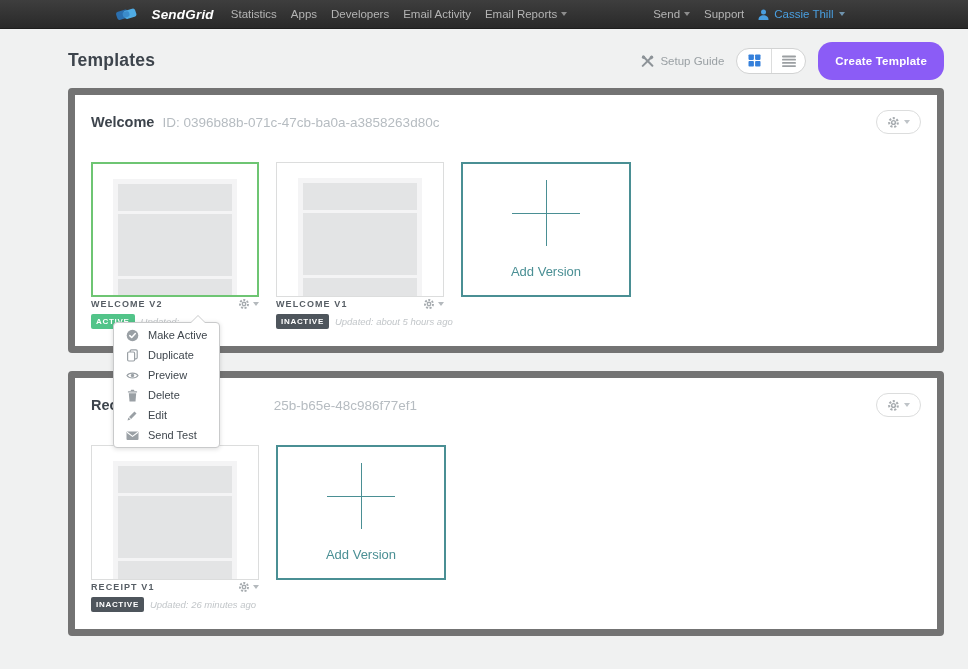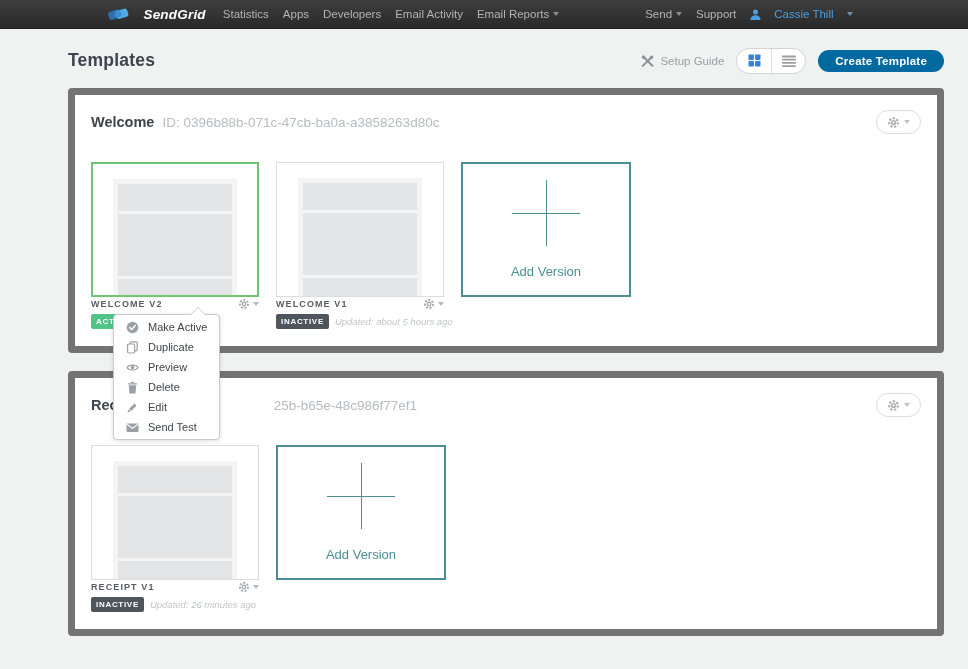--- a/index.html
+++ b/index.html
@@ -19,40 +19,40 @@
     background: linear-gradient(#3e3e3e, #292929);
     border-bottom: 1px solid #1d1d1d;
     display: flex; justify-content: center; align-items: center;
   }
   .nav-inner { display: flex; align-items: center; font-size: 11.5px; color: #b4b4b4; }
   .brand { display: flex; align-items: center; gap: 14px; margin-right: 10px; }
   .brand-text { color: #fff; font-weight: bold; font-style: italic; font-size: 13.5px; letter-spacing: .2px; }
   .nav-links, .nav-right { display: flex; align-items: flex-start; }
   .nav-links a, .nav-right a { color: #b4b4b4; padding: 0 7px; display: inline-flex; align-items: center; gap: 4px; }
   .nav-spacer { width: 72px; }
-  .nav-user { color: #4a9fe0 !important; gap: 13px !important; }
+  .nav-user { color: #4a9fe0 !important; gap: 5px !important; }
   .caret {
     display: inline-block; width: 0; height: 0;
     border-left: 3.5px solid transparent; border-right: 3.5px solid transparent;
     border-top: 4px solid #8d8d8d;
   }
   .nav-user .caret { border-top-color: #6f93ad; }
 
   
   main { width: 920px; margin: 0 auto; padding-left: 44px; }
   .page-header { display: flex; align-items: center; margin-top: 18px; height: 27px; }
   h1.page-title { font-size: 17.5px; color: #3d444c; font-weight: 600; letter-spacing: .2px; flex: 1; }
   .header-actions { display: flex; align-items: center; gap: 12px; }
   .setup-guide { display: inline-flex; align-items: center; gap: 6px; color: #9aa0a4; font-size: 11.5px; }
   .view-toggle { display: flex; width: 70px; height: 26px; background: #fff; border: 1px solid #d2d3d3; border-radius: 14px; overflow: hidden; }
   .view-toggle .seg { flex: 1; display: flex; align-items: center; justify-content: center; background: none; border: none; }
   .view-toggle .seg + .seg { border-left: 1px solid #dcdddd; }
   .create-btn {
-    height: 22px; padding: 0 17px; border: none; border-radius: 14px;
-    background: #0369a1; color: #fff; font-size: 11.5px; font-weight: bold; letter-spacing: .2px;
+    height: 38px; padding: 0 17px; border: none; border-radius: 14px;
+    background: #8b5cf6; color: #fff; font-size: 11.5px; font-weight: bold; letter-spacing: .2px;
   }
 
   
   .card {
     background: #fff; border: 7px solid #737373; border-radius: 4px;
     padding: 14px 16px 0; height: 265px;
   }
   .card-welcome { margin-top: 14px; }
   .card-receipt { margin-top: 18px; }
   .card-header { display: flex; align-items: center; height: 26px; }
@@ -90,21 +90,21 @@
 
   .add-version {
     width: 170px; height: 135px; background: #fff; border: 2px solid #4a8f94;
     display: flex; flex-direction: column; align-items: center; cursor: pointer;
   }
   .add-version svg { margin-top: 15px; }
   .add-version-label { font-size: 13px; color: #4a8f94; margin-top: 17px; }
 
   
   .context-menu {
-    position: absolute; left: 113px; top: 314px; width: 107px; z-index: 50;
+    position: absolute; left: 113px; top: 322px; width: 107px; z-index: 50;
     background: #fff; border: 1px solid #c9cacb; border-radius: 4px;
     box-shadow: 0 1px 5px rgba(0,0,0,.14); padding: 2px 0;
   }
   .context-menu::before {
     content: ""; position: absolute; top: -8px; right: 13px;
     border-left: 8px solid transparent; border-right: 8px solid transparent;
     border-bottom: 8px solid #c9cacb;
   }
   .context-menu::after {
     content: ""; position: absolute; top: -7px; right: 14px;

